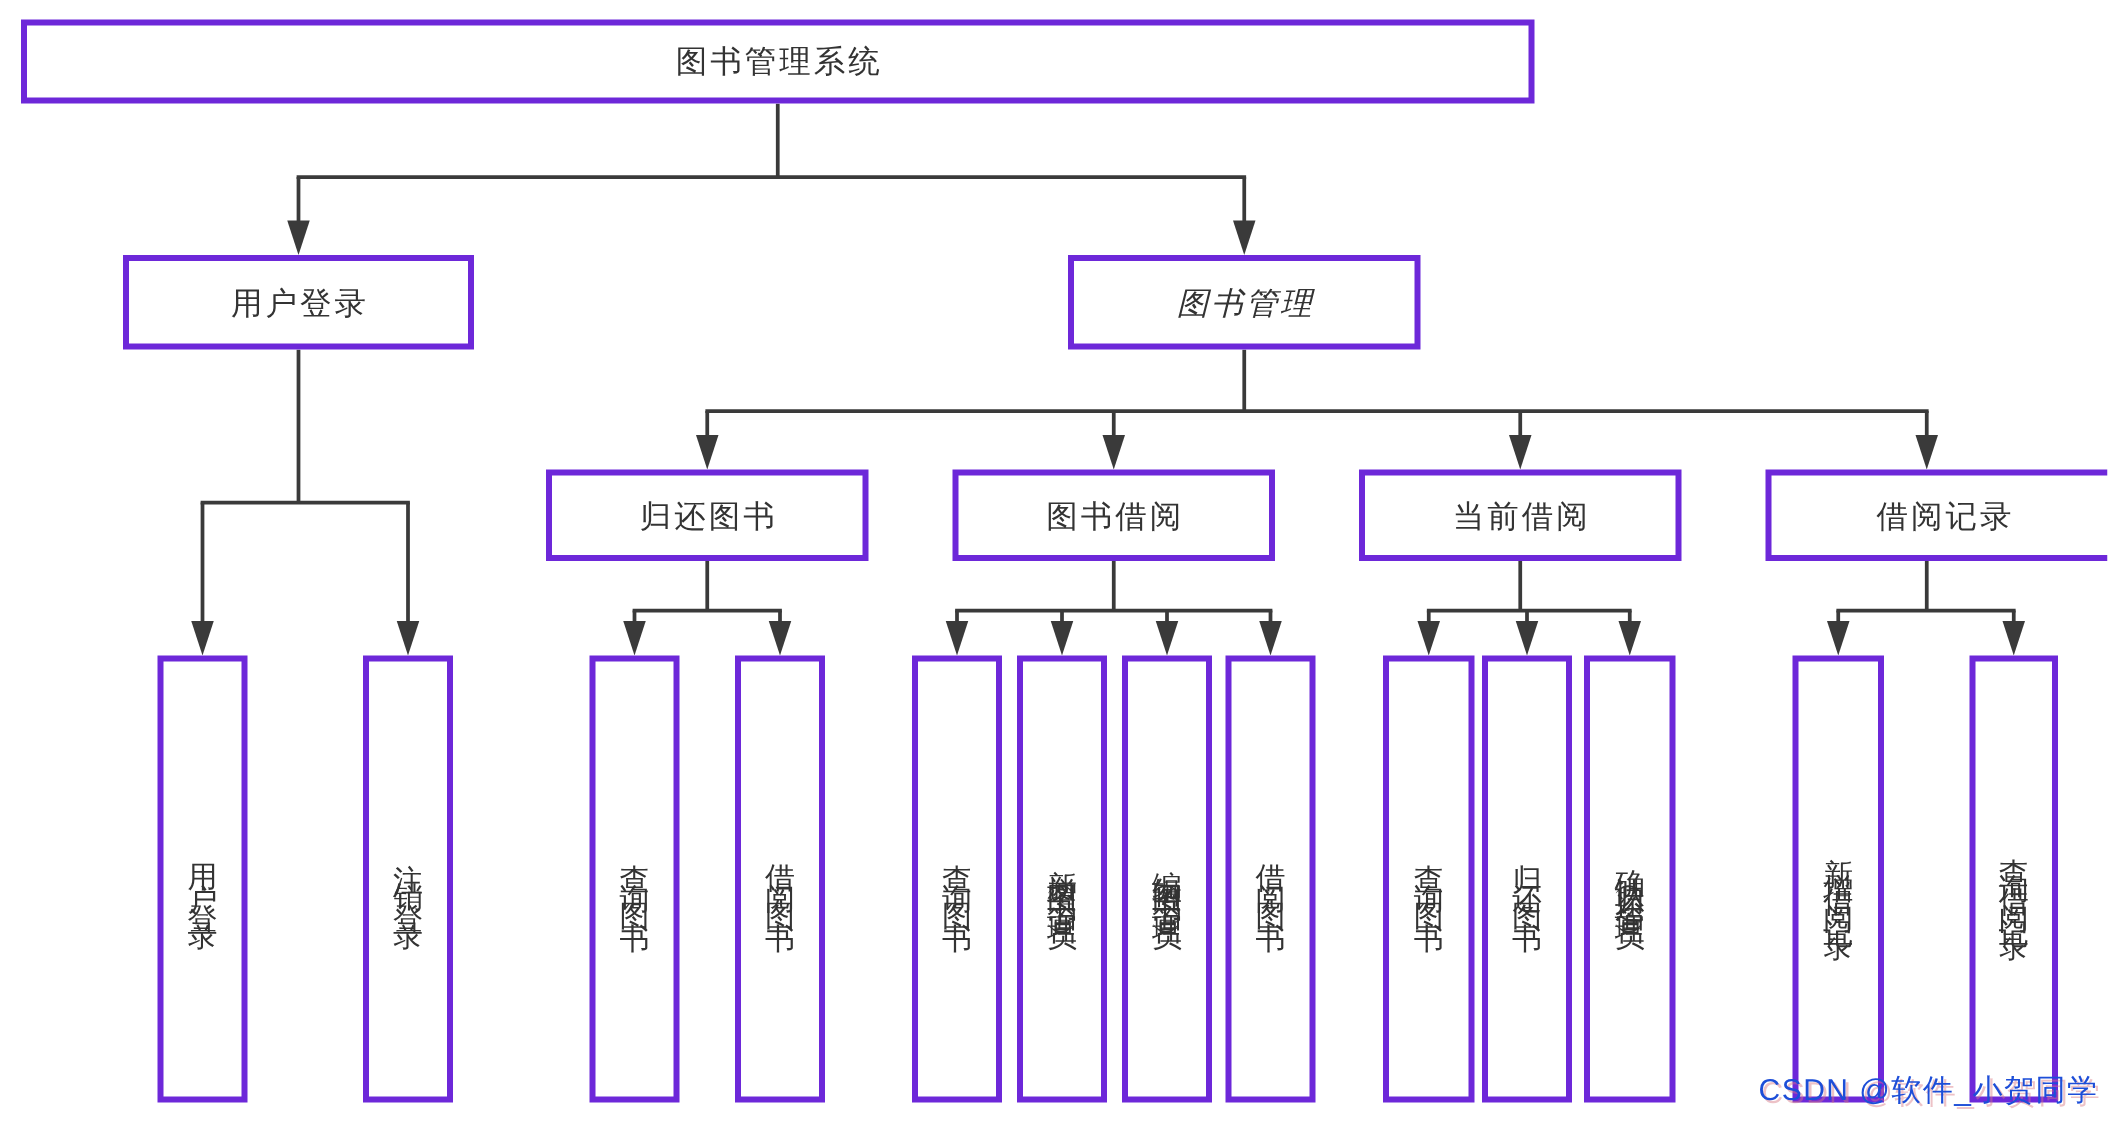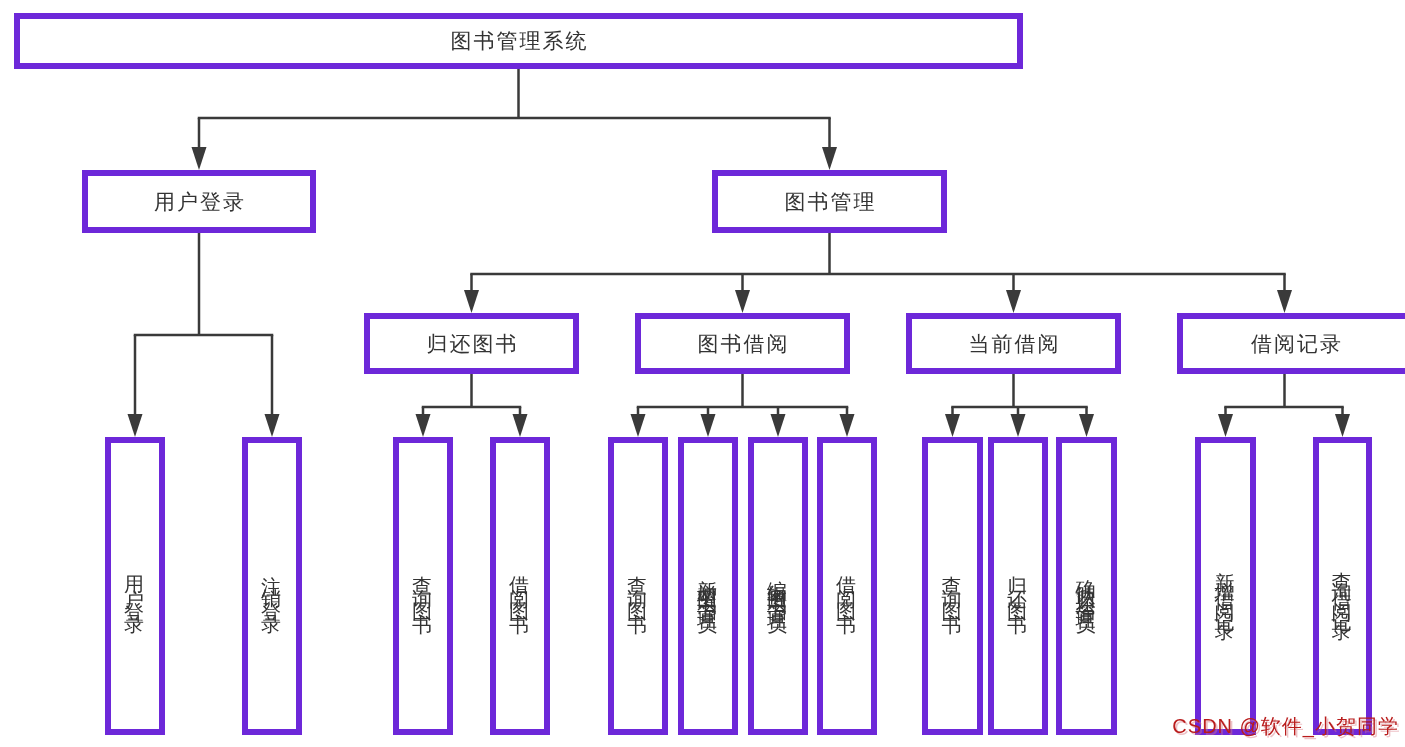--- a/index.html
+++ b/index.html
@@ -18,21 +18,21 @@
   #connectors {
     position: absolute;
     left: 0;
     top: 0;
     pointer-events: none;
   }
   .node {
     position: absolute;
     box-sizing: border-box;
     background: #ffffff;
-    border: 6px solid #6d28d9;
+    border: 4px solid #6d28d9;
     display: flex;
     align-items: center;
     justify-content: center;
     color: #333333;
     font-size: 21px;
     z-index: 2;
   }
   .node .lbl {
     letter-spacing: 2px;
     white-space: nowrap;
@@ -45,21 +45,21 @@
     writing-mode: vertical-rl;
     text-orientation: mixed;
     text-indent: 0;
   }
   #watermark {
     position: absolute;
     right: 6px;
     top: 713px;
     font-size: 20px;
     letter-spacing: 1px;
-    color: #b91c1c;
+    color: #1d4ed8;
     text-shadow: 2px 2px 0 rgba(216, 120, 130, 0.45);
     z-index: 3;
     white-space: nowrap;
   }
 </style>
 </head>
 <body>
 
 <div id="stage">
   <svg id="connectors" width="1405" height="747" viewBox="0 0 1405 747">
@@ -117,21 +117,21 @@
       <polygon points="1335,414 1350,414 1342.5,437" fill="#3a3a3a"></polygon>
     </svg>
 
   <div id="watermark">CSDN @软件_小贺同学</div>
 <div class="node" style="left: 14px; top: 13px; width: 1009px; height: 56px;">
       <span class="lbl">图书管理系统</span>
     </div>
     <div class="node" style="left: 82px; top: 170px; width: 234px; height: 63px;">
       <span class="lbl">用户登录</span>
     </div>
-    <div class="node" style="left: 712px; top: 170px; width: 235px; height: 63px;">
+    <div class="node" style="left: 712px; top: 170px; width: 235px; height: 63px; font-style: italic;">
       <span class="lbl">图书管理</span>
     </div>
     <div class="node" style="left: 364px; top: 313px; width: 215px; height: 61px;">
       <span class="lbl">归还图书</span>
     </div>
     <div class="node" style="left: 906px; top: 313px; width: 215px; height: 61px;">
       <span class="lbl">当前借阅</span>
     </div>
     <div class="node" style="left: 635px; top: 313px; width: 215px; height: 61px;">
       <span class="lbl">图书借阅</span>

